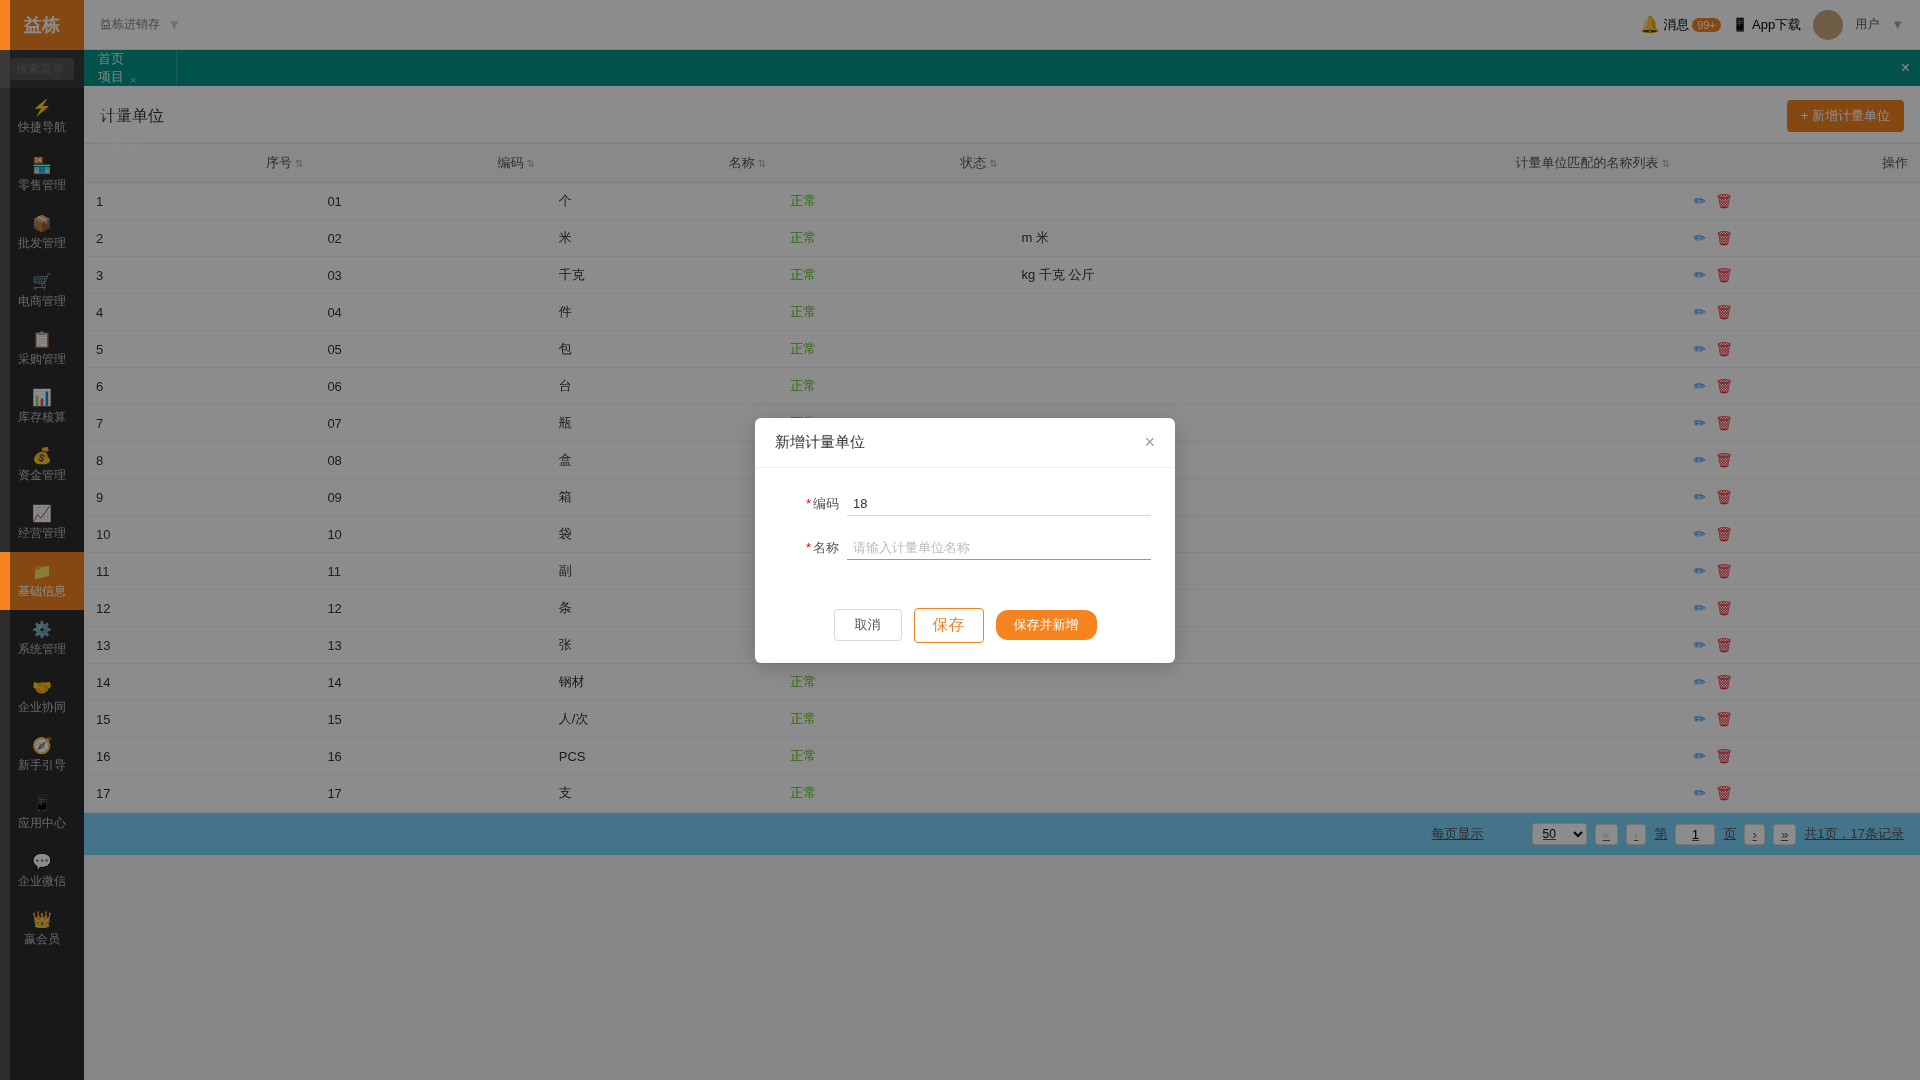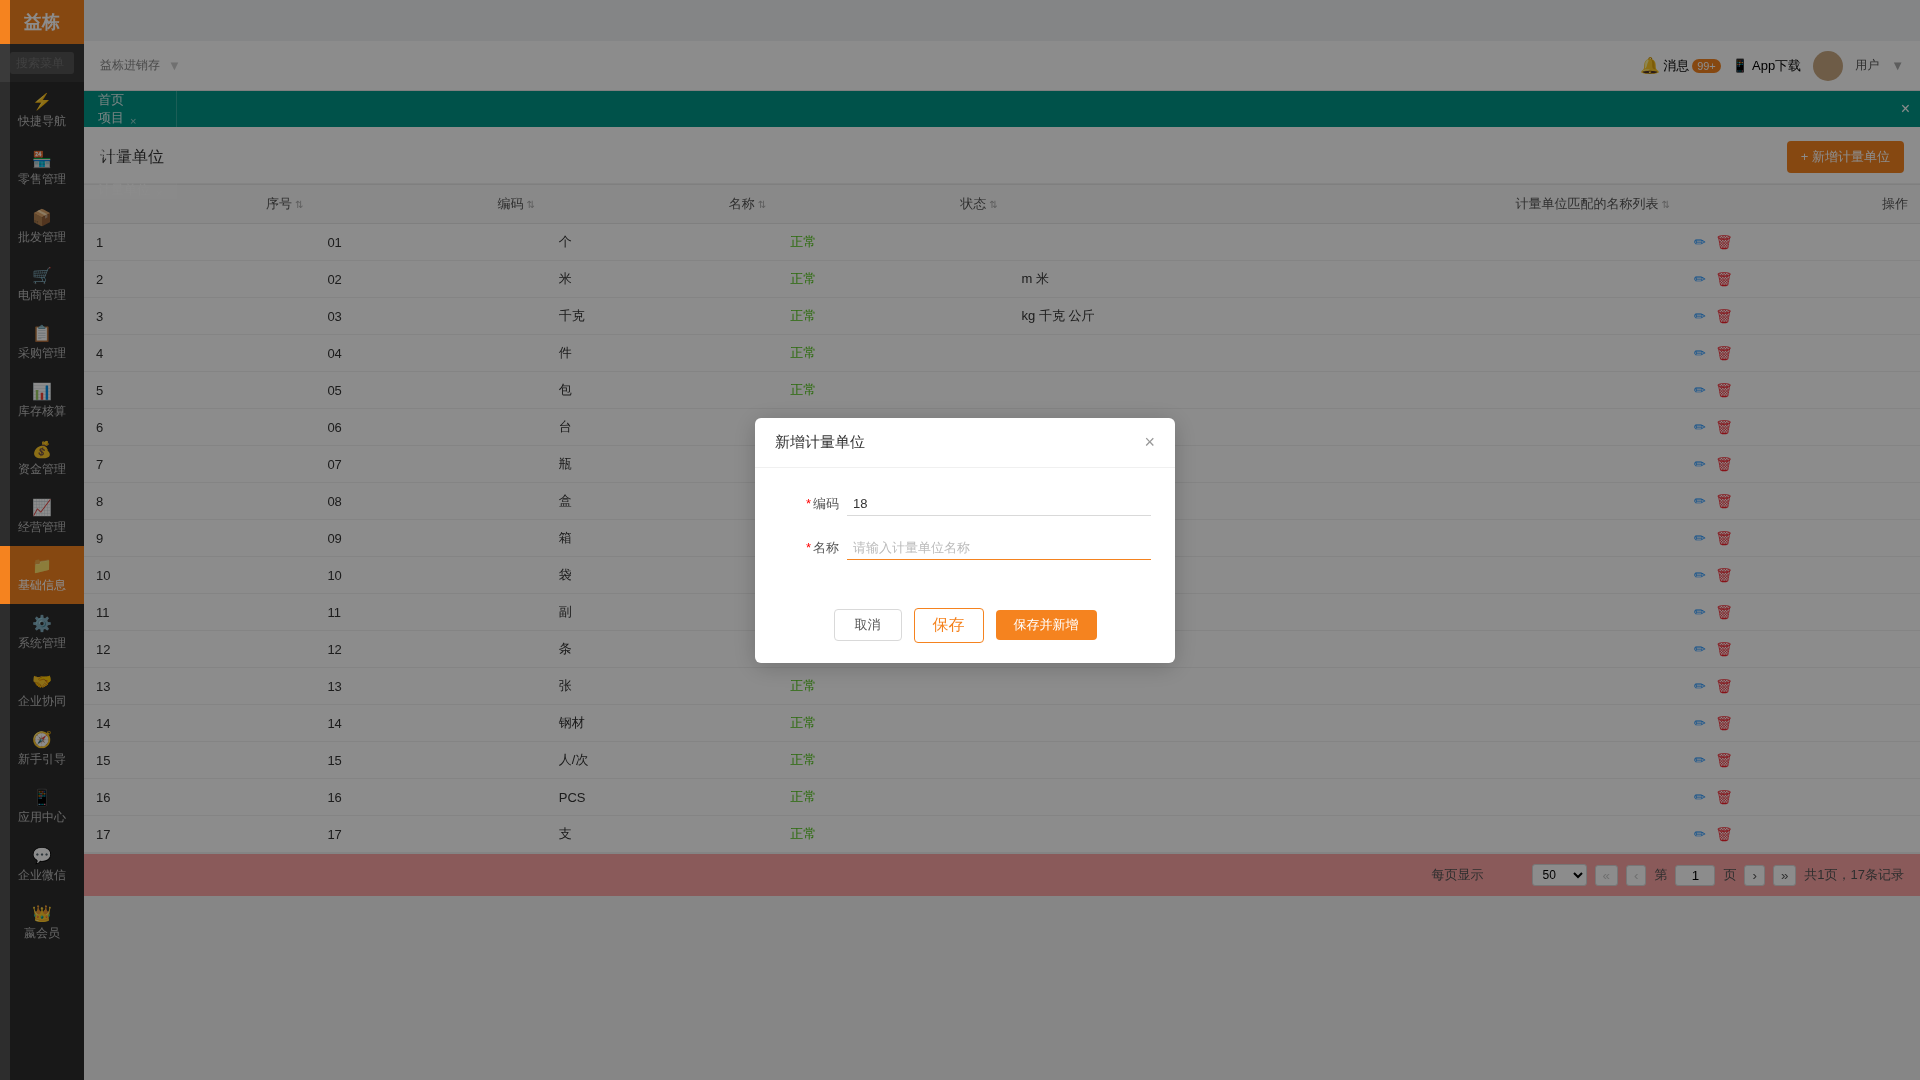--- a/index.html
+++ b/index.html
@@ -9,21 +9,21 @@
     .sidebar {
       width: 84px;
       background: #2d2d2d;
       color: #ccc;
       display: flex;
       flex-direction: column;
       flex-shrink: 0;
       height: 100%;
     }
     .sidebar-logo {
-      height: 44px;
+      height: 50px;
       background: #f5831f;
       display: flex;
       align-items: center;
       justify-content: center;
       color: white;
       font-size: 18px;
       font-weight: bold;
     }
     .sidebar-search {
       padding: 8px 10px;
@@ -63,21 +63,20 @@
     
     .topbar {
       height: 50px;
       background: #fff;
       border-bottom: 1px solid #e8e8e8;
       display: flex;
       align-items: center;
       justify-content: space-between;
       padding: 0 16px;
       flex-shrink: 0;
-      margin-top: 41px;
     }
     .topbar-left { display: flex; align-items: center; gap: 8px; }
     .topbar-right { display: flex; align-items: center; gap: 12px; }
     .topbar-badge { background: #f5831f; color: white; border-radius: 10px; padding: 1px 5px; font-size: 11px; }
     .topbar-avatar { width: 30px; height: 30px; background: #c8a882; border-radius: 50%; }
 
     
     .tabbar {
       height: 36px;
       background: #009688;
@@ -162,23 +161,24 @@
     .action-delete { color: #f5222d; cursor: pointer; font-size: 14px; }
 
     
     .pagination-bar {
       padding: 10px 16px;
       display: flex;
       align-items: center;
       justify-content: flex-end;
       gap: 8px;
       border-top: 1px solid #f0f0f0;
-      background: #fca5a5;
+      background: #7dd3fc;
       font-size: 13px;
       color: #555;
+      text-decoration: underline;
     }
     .pagination-select {
       border: 1px solid #d9d9d9;
       border-radius: 3px;
       padding: 2px 6px;
       font-size: 12px;
       background: white;
       margin-left: 40px;
     }
     .pagination-btn {
@@ -276,21 +276,21 @@
       padding: 6px 18px;
       border-radius: 4px;
       cursor: pointer;
       font-size: 16px;
     }
     .btn-save-new {
       background: #f5831f;
       color: white;
       border: none;
       padding: 6px 18px;
-      border-radius: 4px;
+      border-radius: 12px;
       cursor: pointer;
       font-size: 13px;
     }
   </style>
 </head>
 <body>
 
 <div class="sidebar">
   <div class="sidebar-logo">
     <span>益栋</span>

